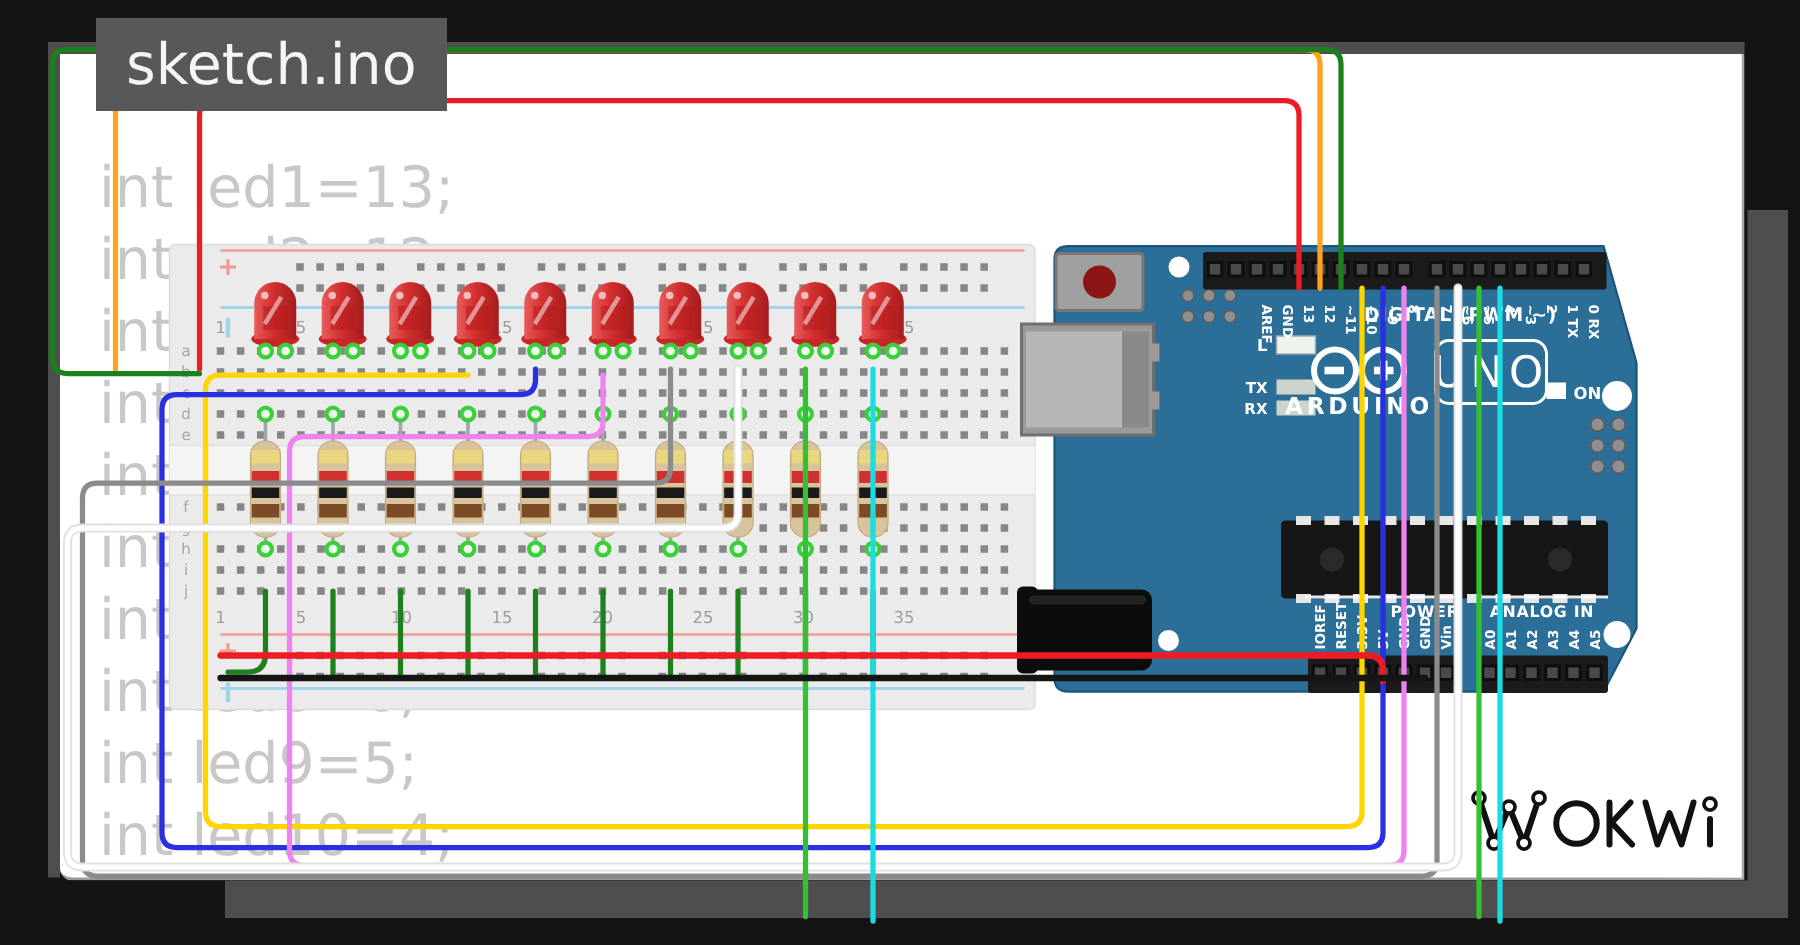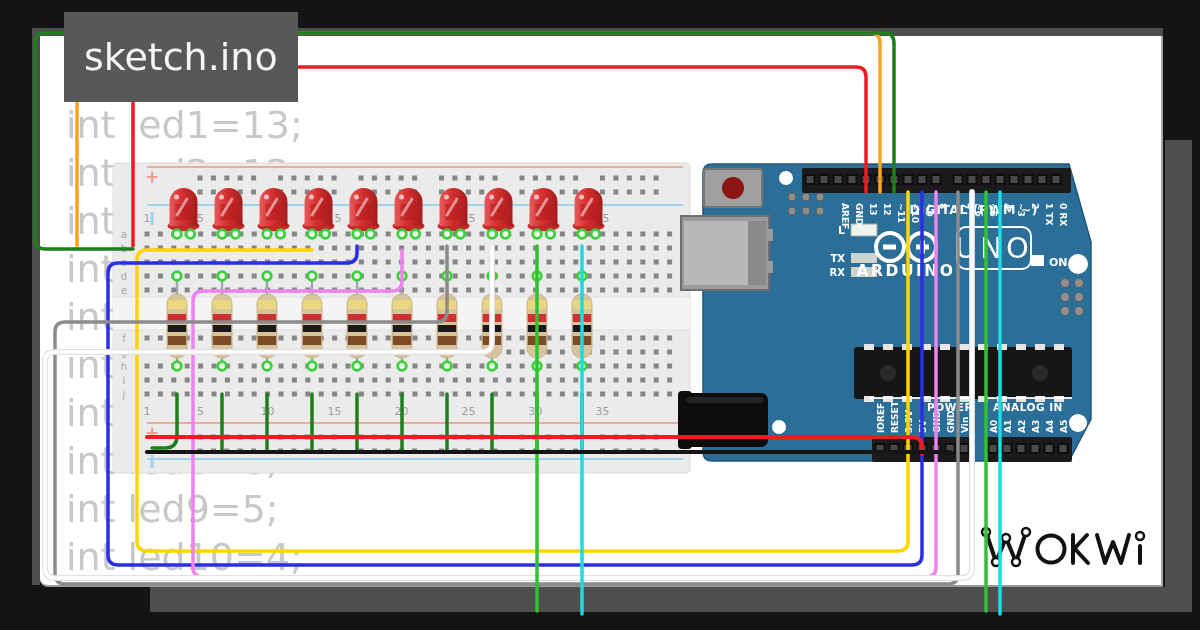--- a/index.html
+++ b/index.html
@@ -6,21 +6,21 @@
   .stage{position:relative;width:1200px;height:630px;overflow:hidden;font-family:"DejaVu Sans",sans-serif;}
   .edge-top{position:absolute;left:32px;top:28px;width:1131px;height:8px;background:#4e4e4e;}
   .edge-left{position:absolute;left:32px;top:28px;width:8px;height:557px;background:#4e4e4e;}
   .canvas{position:absolute;left:40px;top:36px;width:1121px;height:549px;background:#ffffff;
           border-right:2px solid #a8a8a8;border-bottom:2px solid #9a9a9a;border-bottom-left-radius:8px;}
   .shadow-right{position:absolute;left:1165px;top:140px;width:27px;height:472px;background:#4e4e4e;}
   .shadow-bottom{position:absolute;left:150px;top:587px;width:1042px;height:25px;background:#4e4e4e;}
   .code{position:absolute;left:66px;top:101px;z-index:1;font-size:38px;line-height:48px;white-space:pre;}
   .code div{height:48px;}
   svg.scene{position:absolute;left:0;top:0;z-index:5;}
-  .tab{position:absolute;left:64px;top:12px;height:54px;padding:18px 20px;background:#58585a;color:#f5f5f5;
+  .tab{position:absolute;left:64px;top:12px;height:54px;padding:4px 20px;background:#58585a;color:#f5f5f5;
        font-size:38px;display:flex;align-items:center;z-index:6;}
   
   text{font-family:"DejaVu Sans",sans-serif;}
   .hole{fill:#868686;}
   .bb-num{font-size:11px;fill:#9d9d9d;}
   .bb-letter{font-size:10px;fill:#a6a6a6;}
   .pin-label{font-size:9px;font-weight:bold;fill:#ffffff;}
   .ard-cap{font-size:12.5px;font-weight:bold;fill:#ffffff;letter-spacing:.5px;}
   .ard-cap2{font-size:10.5px;font-weight:bold;fill:#ffffff;letter-spacing:.5px;}
   .ard-ind{font-size:11px;font-weight:bold;fill:#ffffff;}

